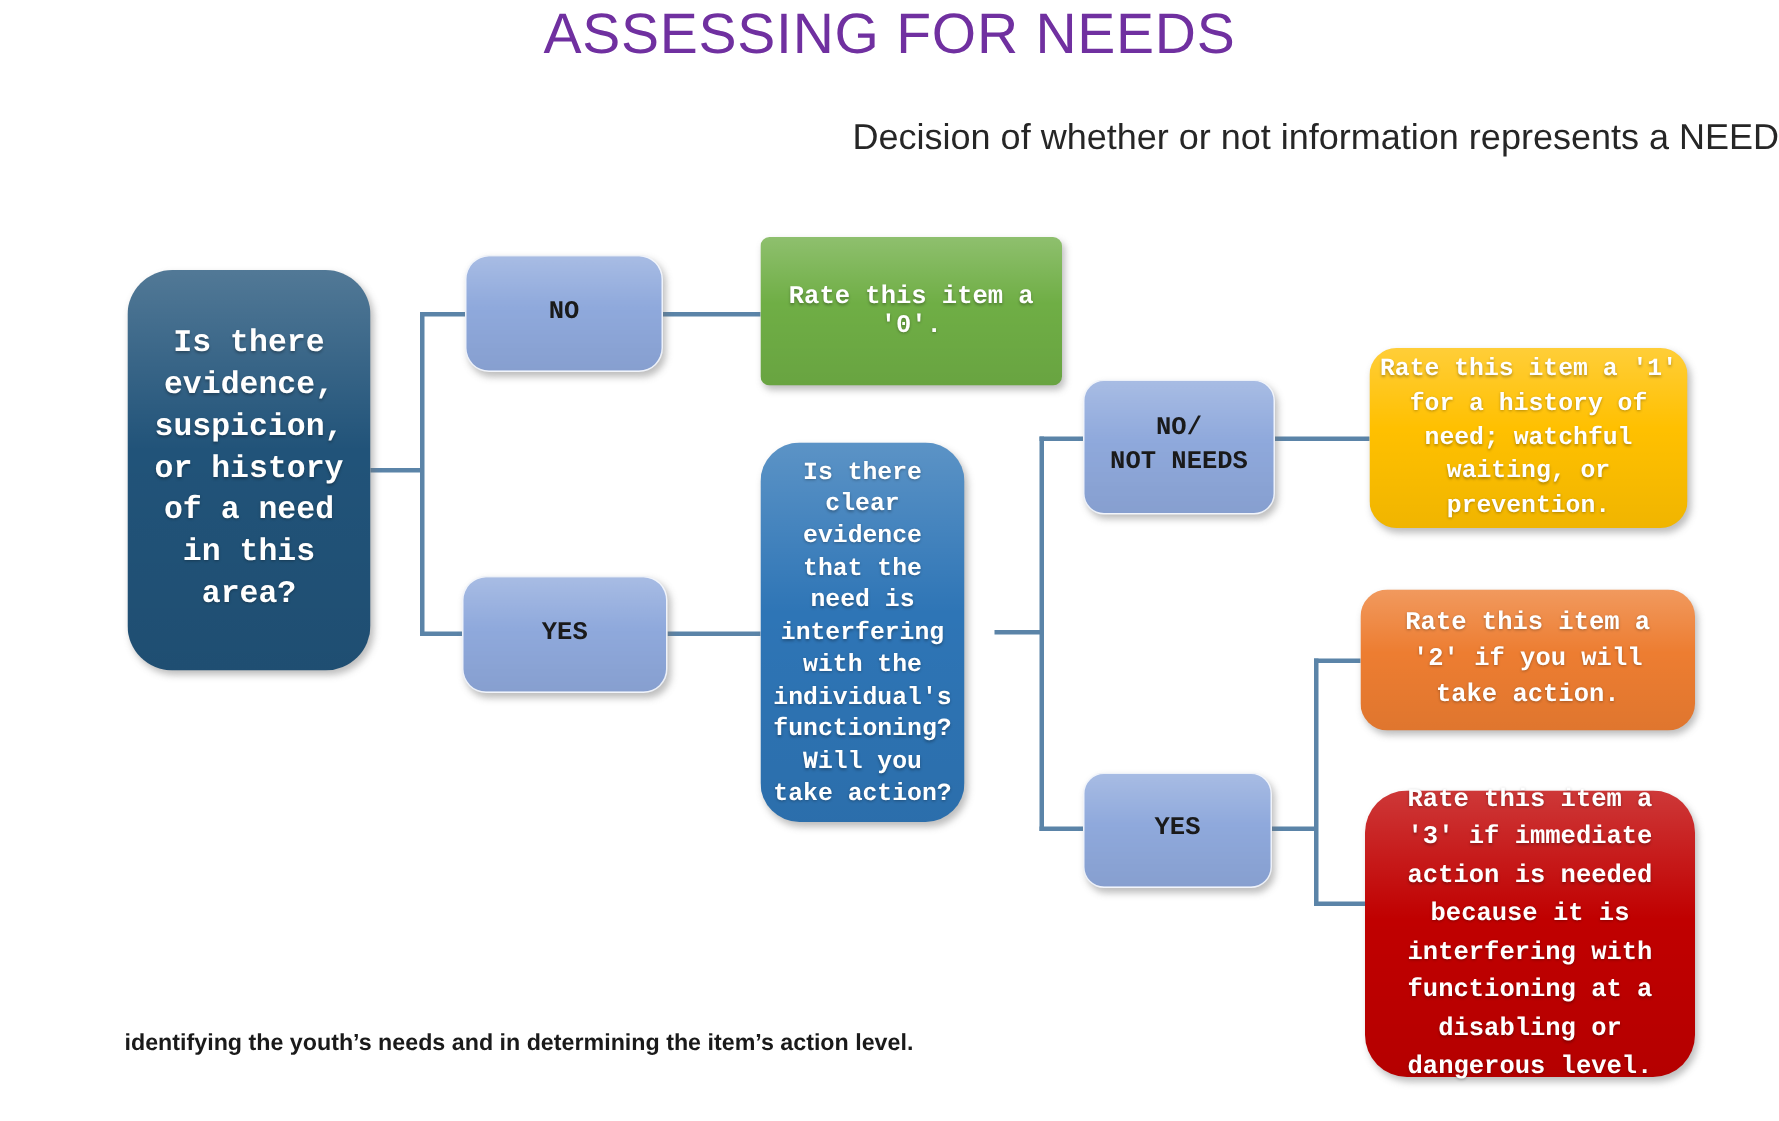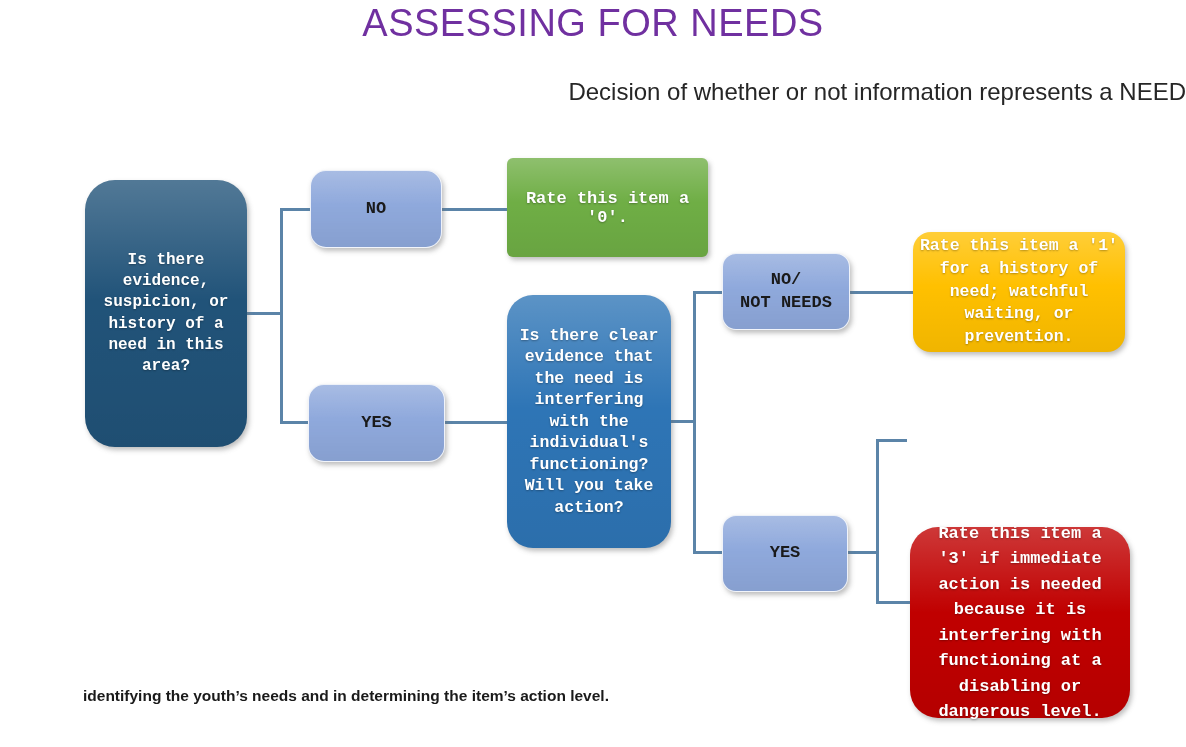--- a/index.html
+++ b/index.html
@@ -50,44 +50,44 @@
   .box .txt { display: block; width: 100%; }
   .white-text {
     color: var(--c-box-text, #ffffff);
     text-shadow: 0 1px 2px rgba(0,0,0,0.30);
     font-weight: 600;
   }
   .root-box {
     left: 85px; top: 180px; width: 162px; height: 267px;
     border-radius: 30px;
     background-color: var(--c-root-box, #215379);
-    font-size: 16px;
+    font-size: 21px;
     line-height: 1.32;
     padding: 0 9px;
   }
   .question-box {
-    left: 507px; top: 295px; width: 164px; height: 253px;
+    left: 507px; top: 295px; width: 136px; height: 253px;
     border-radius: 26px;
     background-color: var(--c-question-box, #2E75B6);
     font-size: 16.5px;
     line-height: 1.3;
     padding: 0 8px;
   }
   .label-box {
     background-color: var(--c-label-box, #8FA9DC);
     border: 1px solid rgba(255,255,255,0.85);
     border-radius: 16px;
     font-size: 17px;
     font-weight: 700;
     color: var(--c-label-text, #1A1A1A);
     line-height: 1.35;
   }
   .label-no   { left: 310px; top: 170px; width: 132px; height: 78px; }
   .label-yes1 { left: 308px; top: 384px; width: 137px; height: 78px; }
-  .label-nns  { left: 722px; top: 253px; width: 128px; height: 77px; border-radius: 14px; }
+  .label-nns  { left: 722px; top: 253px; width: 128px; height: 90px; border-radius: 14px; }
   .label-yes2 { left: 722px; top: 515px; width: 126px; height: 77px; border-radius: 14px; }
   .outcome-0 {
     left: 507px; top: 158px; width: 201px; height: 99px;
     border-radius: 6px;
     background-color: var(--c-outcome-0, #6FAE45);
     font-size: 17px;
   }
   .outcome-1 {
     left: 913px; top: 232px; width: 212px; height: 120px;
     border-radius: 18px;
@@ -180,20 +180,23 @@
   </div>
 
   <div class="box outcome-1 white-text">
     <span class="txt">Rate this item a '1' for a history of need; watchful waiting, or prevention.</span>
   </div>
 
   <div class="box label-box label-yes2">
     <span class="txt">YES</span>
   </div>
 
+  <div class="box outcome-2 white-text">
+    <span class="txt">Rate this item a '2' if you will take action.</span>
+  </div>
 
   <div class="box outcome-3 white-text">
     <span class="txt">Rate this item a '3' if immediate action is needed because it is interfering with functioning at a disabling or dangerous level.</span>
   </div>
 
   <div class="note">
     <div>identifying the youth’s needs and in determining the item’s action level.</div>
   </div>
 
 </div>

